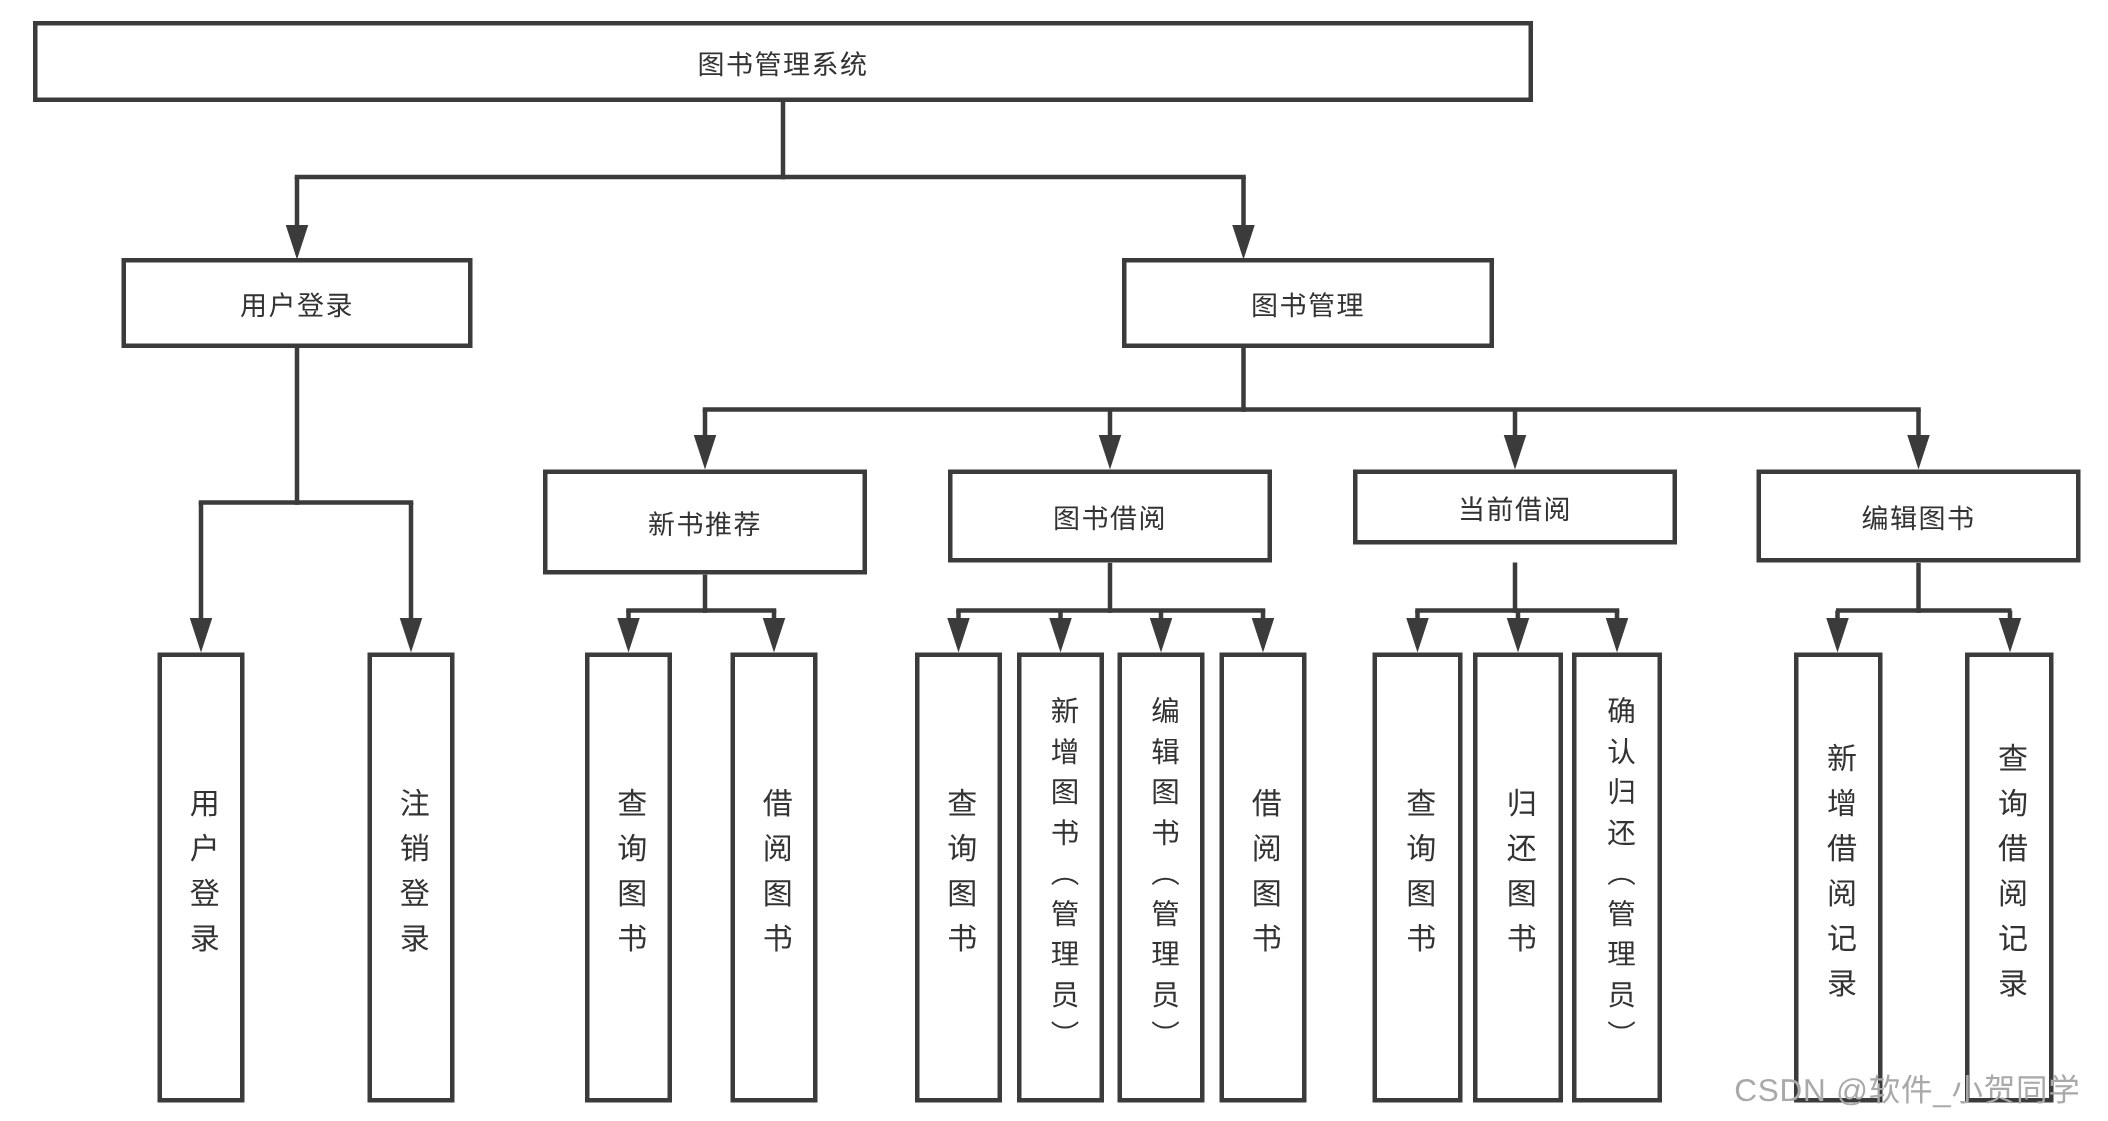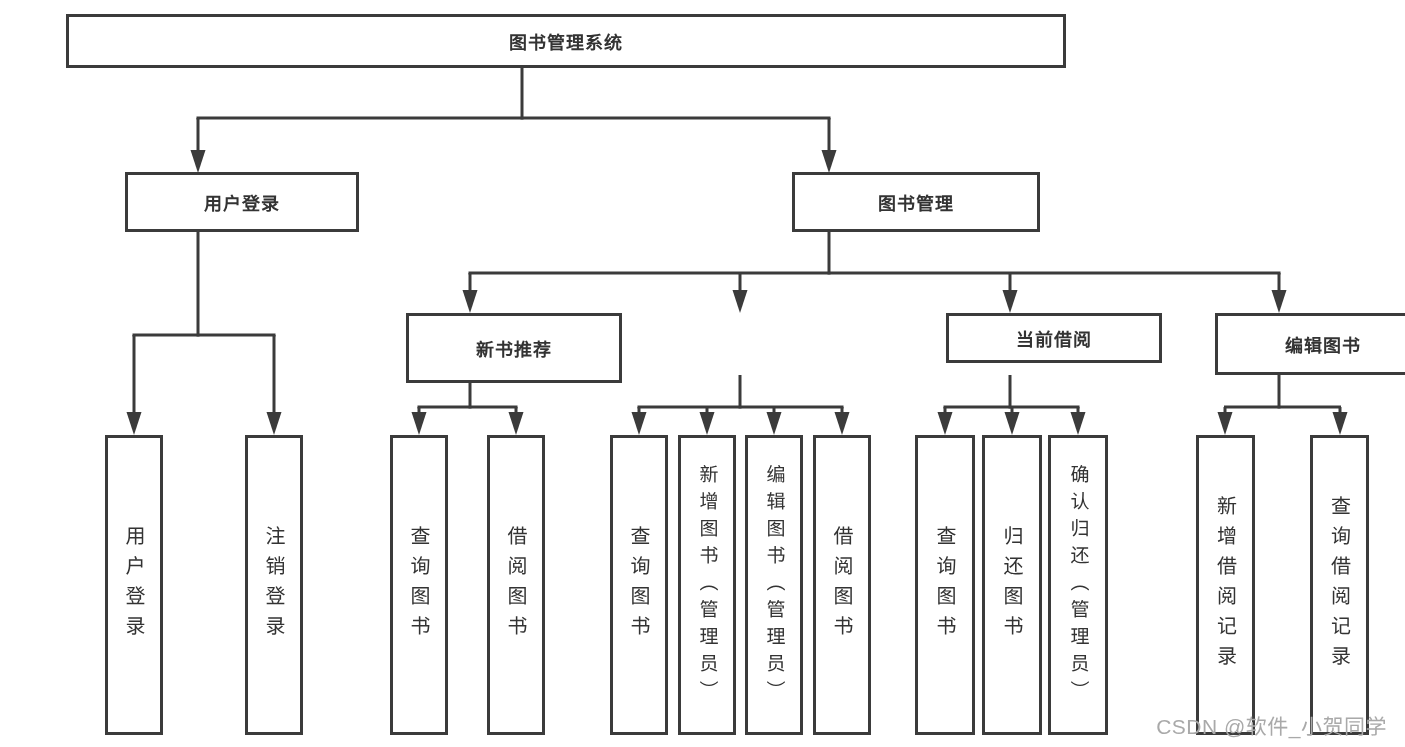--- a/index.html
+++ b/index.html
@@ -14,21 +14,21 @@
     overflow:hidden;font-family:"Liberation Sans","DejaVu Sans",sans-serif;
   }
   .connectors{position:absolute;left:0;top:0;width:1405px;height:747px;color:var(--line-color);}
   .connectors line{stroke:currentColor;stroke-width:3;}
   .connectors polygon{fill:currentColor;stroke:none;}
   .box{
     position:absolute;background:#fff;border:3px solid var(--line-color);
     box-sizing:border-box;display:flex;align-items:center;justify-content:center;
     color:var(--text-color);
   }
-  .hbox{font-size:18px;letter-spacing:1px;font-weight:700;margin-left:44px;}
+  .hbox{font-size:18px;letter-spacing:1px;font-weight:400;}
   .vbox span{
     writing-mode:vertical-rl;text-orientation:mixed;
     font-size:20px;letter-spacing:10px;line-height:1;
   }
   .vbox.tight span{font-size:19px;letter-spacing:8px;}
   .watermark{
     position:absolute;right:18px;top:710px;
     font-size:21px;color:var(--watermark-color);
     letter-spacing:0.5px;white-space:nowrap;z-index:5;
   }
@@ -114,20 +114,23 @@
   <div class="box hbox" style="left:81px;top:172px;width:234px;height:60px">
     <span>用户登录</span>
   </div>
   <div class="box hbox" style="left:748px;top:172px;width:248px;height:60px">
     <span>图书管理</span>
   </div>
 
   <div class="box hbox" style="left:362px;top:313px;width:216px;height:70px">
     <span>新书推荐</span>
   </div>
+  <div class="box hbox" style="left:632px;top:313px;width:216px;height:62px">
+    <span>图书借阅</span>
+  </div>
   <div class="box hbox" style="left:902px;top:313px;width:216px;height:50px">
     <span>当前借阅</span>
   </div>
   <div class="box hbox" style="left:1171px;top:313px;width:216px;height:62px">
     <span>编辑图书</span>
   </div>
 
   <div class="box vbox" style="left:105px;top:435px;width:58px;height:300px">
     <span>用户登录</span>
   </div>

